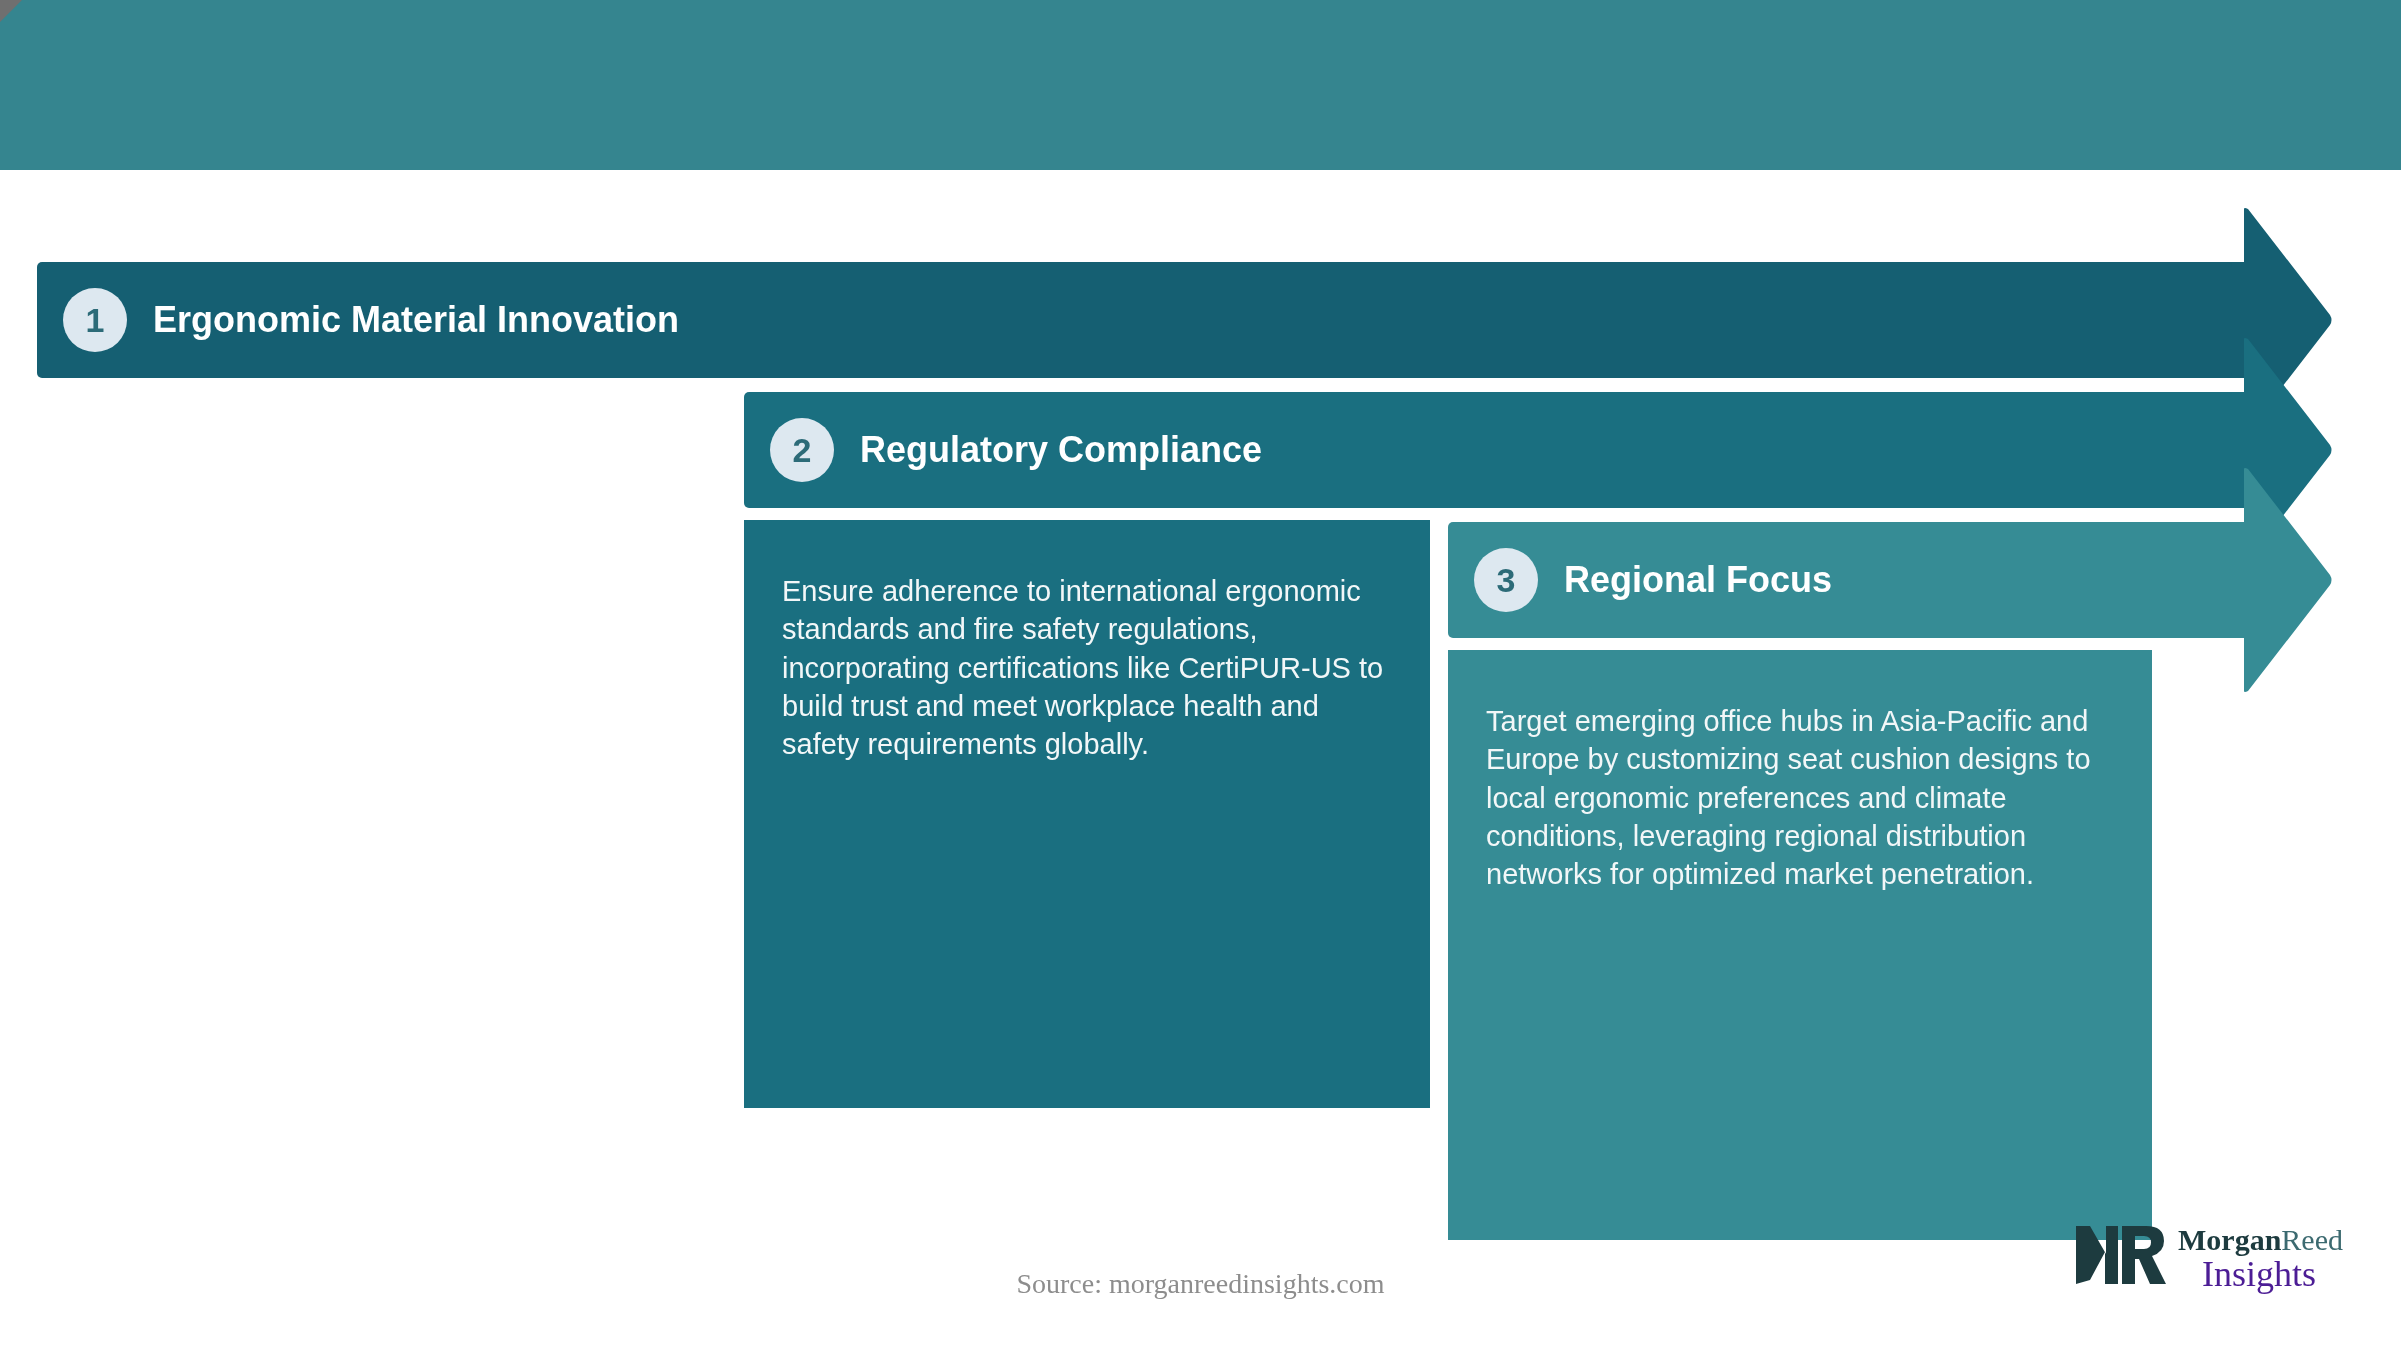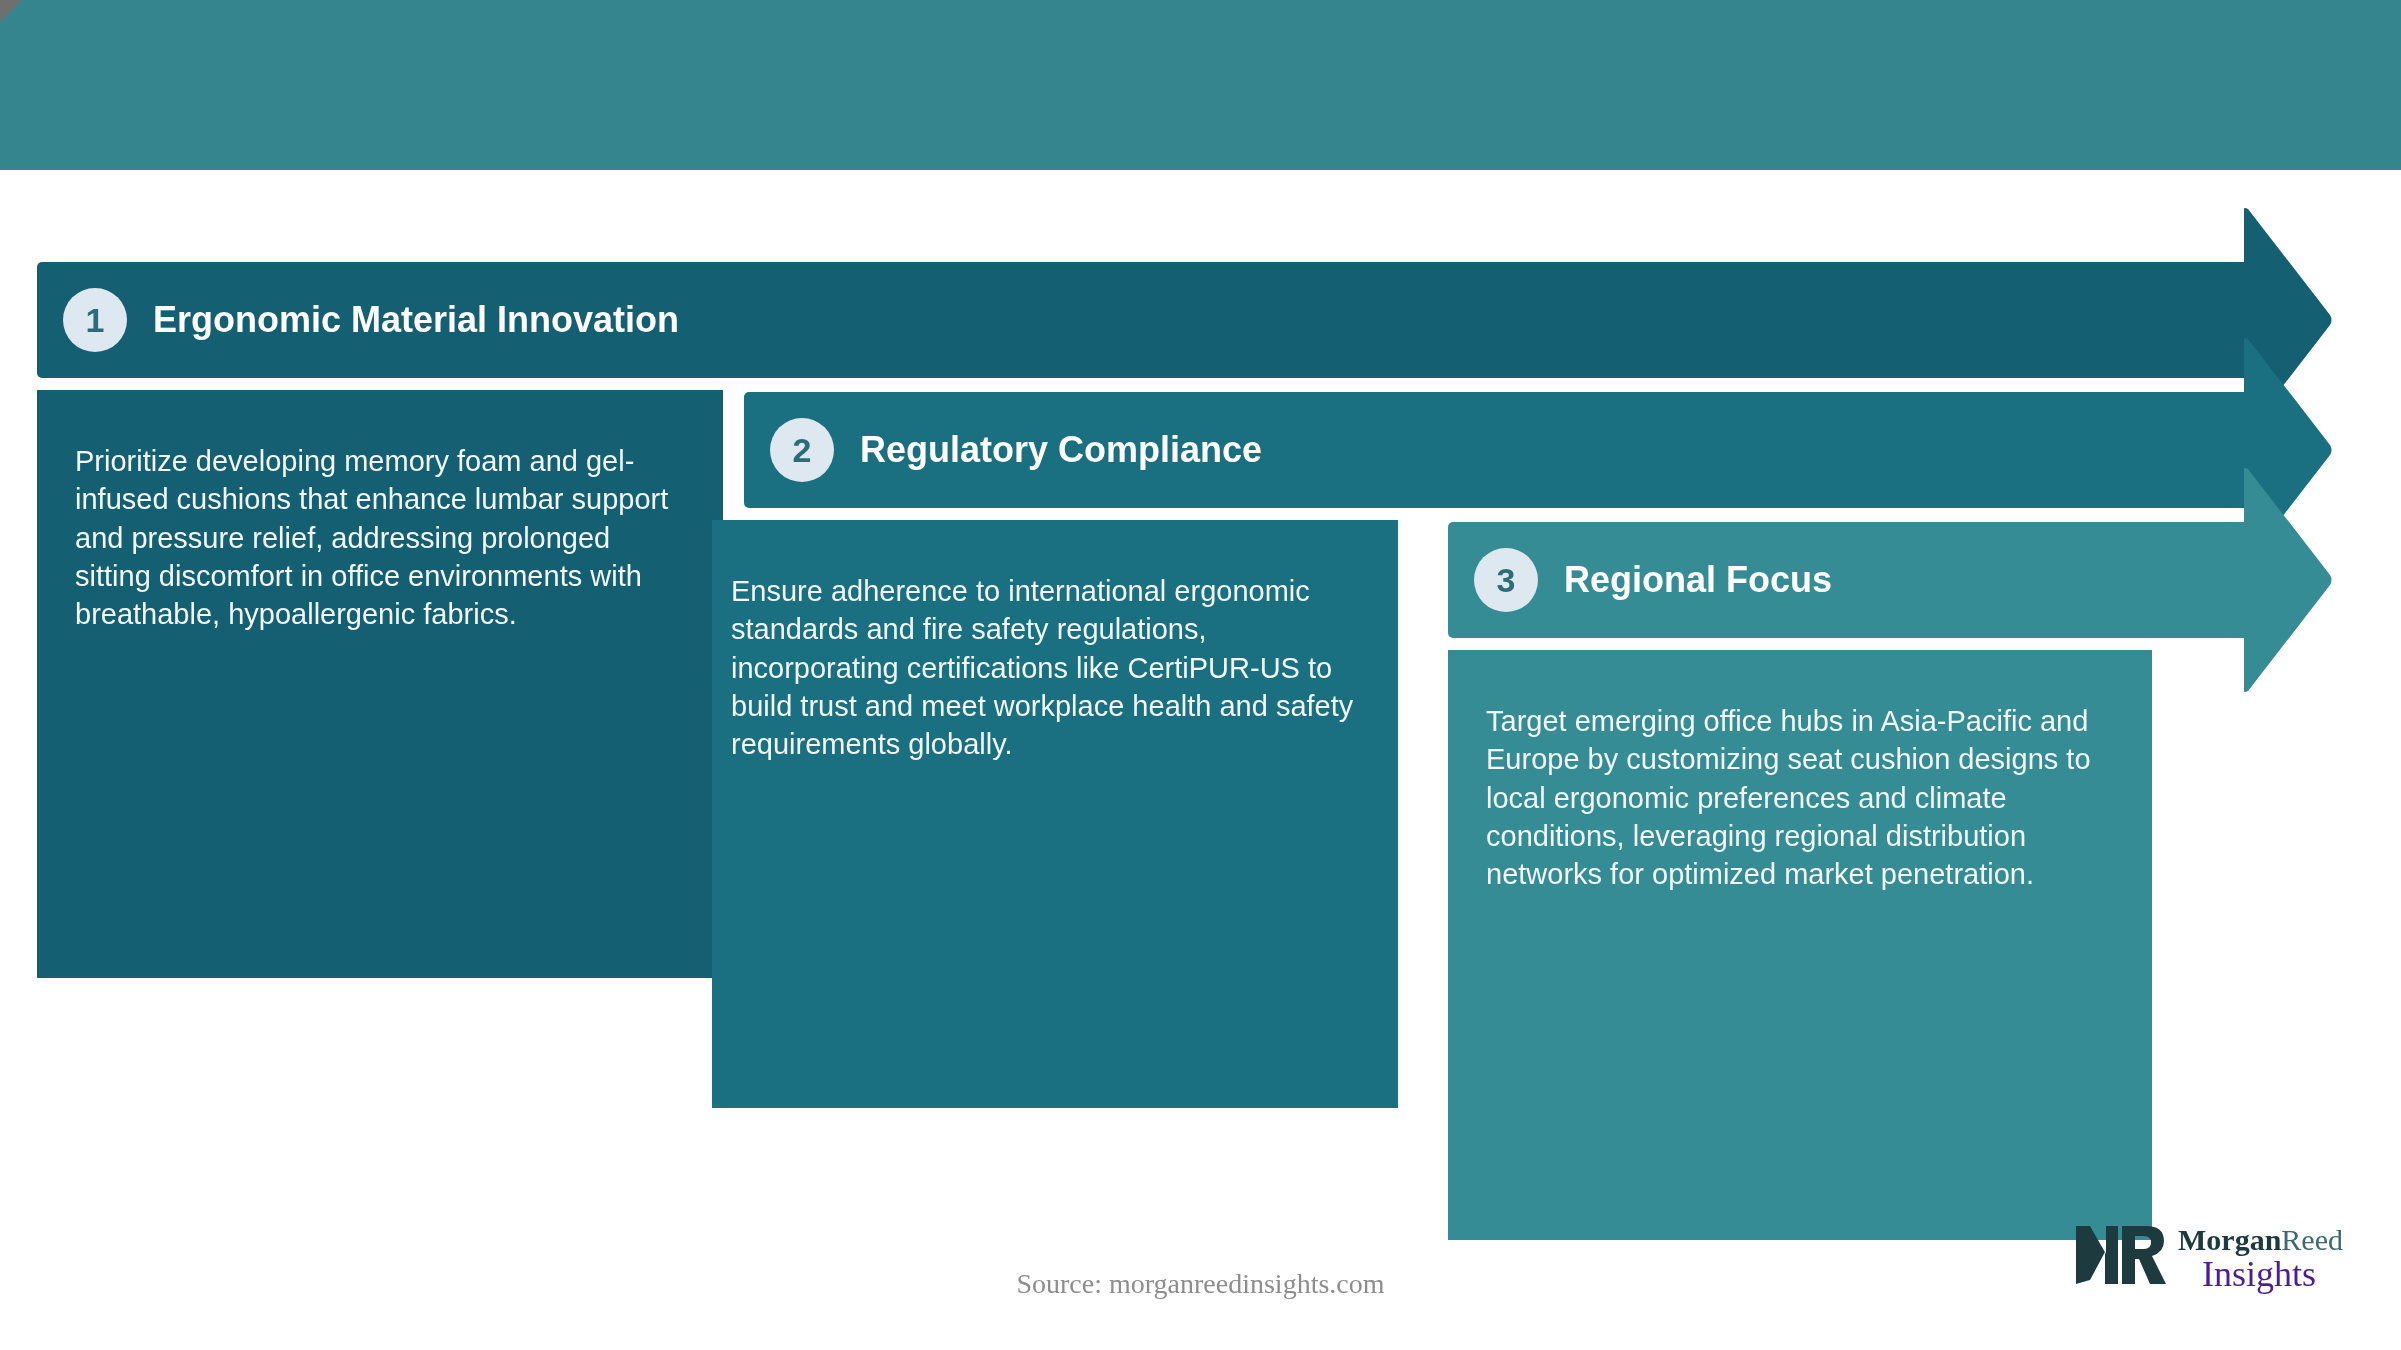--- a/index.html
+++ b/index.html
@@ -164,37 +164,34 @@
       <svg viewBox="0 0 150 226" xmlns="http://www.w3.org/2000/svg">
         <path d="M0 55 L62 55 L62 2 Q62 0 66 2 L148 108 Q151 113 148 118 L66 224 Q62 226 62 224 L62 171 L0 171 Z" fill="#155F72"></path>
       </svg>
     </div>
     <div class="band-body" style="width:2195px; background:#155F72;">
       <div class="badge">1</div>
       <div class="band-title">Ergonomic Material Innovation</div>
     </div>
   </div>
 
-  <div class="card" style="left:37px; top:390px; width:686px; height:588px; background:#155F72;">
-    <div class="card-text">Prioritize developing memory foam and gel-infused cushions that enhance lumbar support and pressure relief, addressing prolonged sitting discomfort in office environments with breathable, hypoallergenic fabrics.</div>
-  </div>
 
   <div class="band" id="band-2" style="left:744px; top:392px; width:1488px;">
     <div class="band-arrow" style="left:1438px;">
       <svg viewBox="0 0 150 226" xmlns="http://www.w3.org/2000/svg">
         <path d="M0 55 L62 55 L62 2 Q62 0 66 2 L148 108 Q151 113 148 118 L66 224 Q62 226 62 224 L62 171 L0 171 Z" fill="#1A6F80"></path>
       </svg>
     </div>
     <div class="band-body" style="width:1488px; background:#1A6F80;">
       <div class="badge">2</div>
       <div class="band-title">Regulatory Compliance</div>
     </div>
   </div>
 
-  <div class="card" style="left:712px; top:520px; width:686px; height:588px; background:#1A6F80;padding-left:19px;">
+  <div class="card" style="left:744px; top:520px; width:686px; height:588px; background:#1A6F80;">
     <div class="card-text">Ensure adherence to international ergonomic standards and fire safety regulations, incorporating certifications like CertiPUR-US to build trust and meet workplace health and safety requirements globally.</div>
   </div>
 
   <div class="band" id="band-3" style="left:1448px; top:522px; width:784px;">
     <div class="band-arrow" style="left:734px;">
       <svg viewBox="0 0 150 226" xmlns="http://www.w3.org/2000/svg">
         <path d="M0 55 L62 55 L62 2 Q62 0 66 2 L148 108 Q151 113 148 118 L66 224 Q62 226 62 224 L62 171 L0 171 Z" fill="#368C95"></path>
       </svg>
     </div>
     <div class="band-body" style="width:784px; background:#368C95;">

